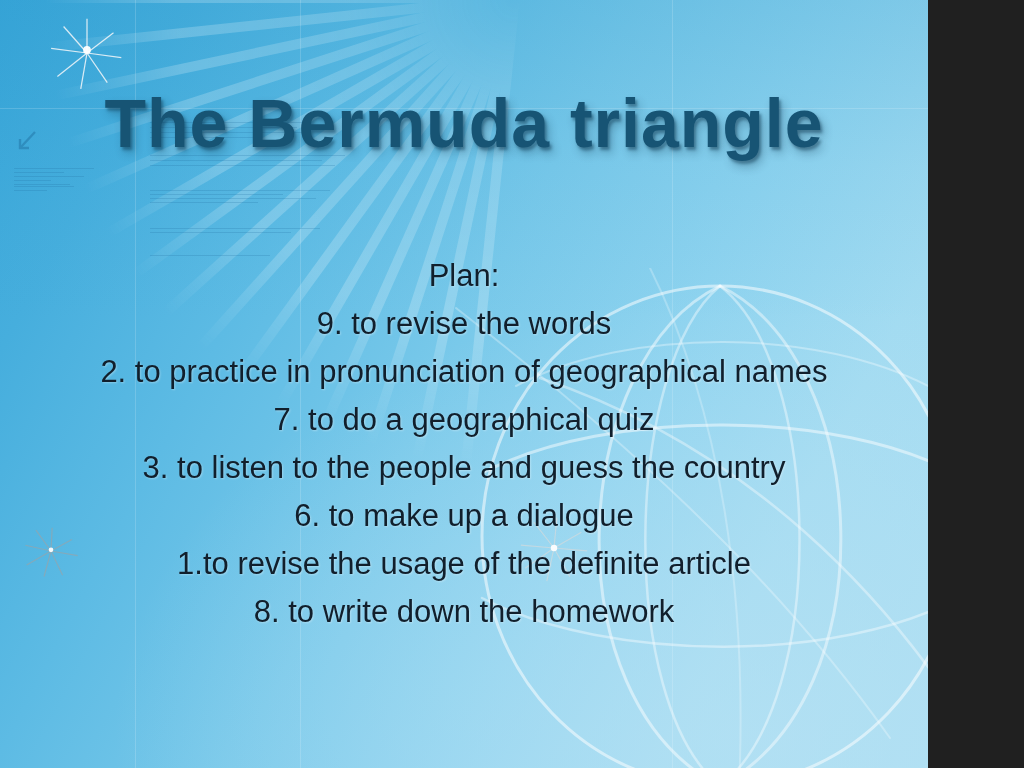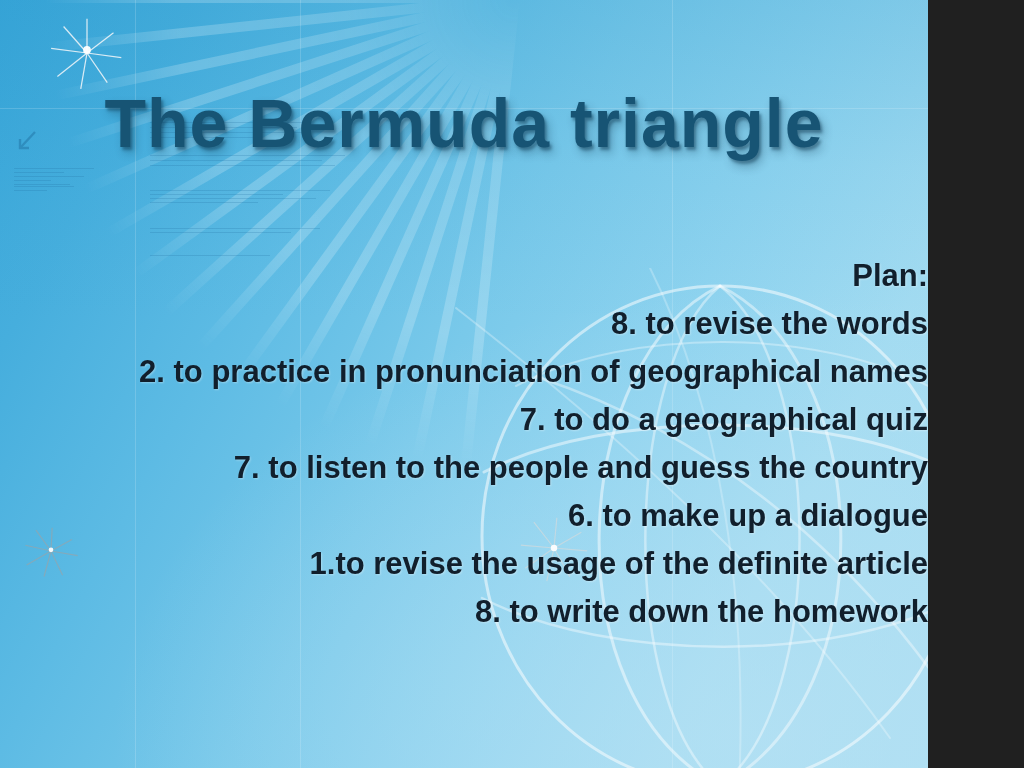--- a/index.html
+++ b/index.html
@@ -118,24 +118,24 @@
       4px 6px 10px rgba(10,45,70,0.30);
     white-space: nowrap;
   }
 
   
   #plan {
     position: absolute;
     left: 0;
     right: 0;
     top: 252px;
-    text-align: right;
+    text-align: center;
     color: #111f2c;
     font-size: 31px;
-    font-weight: bold;
+    font-weight: normal;
     line-height: 48px;
     text-shadow: 1px 1px 2px rgba(255,255,255,0.30);
   }
   #plan .line { white-space: nowrap; }
 </style>
 </head>
 <body>
 
 <div id="slide">
 
@@ -352,22 +352,22 @@
       <path d="M50 50 L2 48"></path>
         <path d="M50 50 L20 12"></path>
     </g>
     <circle cx="50" cy="50" r="5" fill="#ffffff" fill-opacity="0.95"></circle>
   </svg>
 
   <div id="title">The Bermuda triangle</div>
 
   <div id="plan">
     <div class="line">Plan:</div>
-    <div class="line">8. to revise the words</div>
+    <div class="line">9. to revise the words</div>
     <div class="line">2. to practice in pronunciation of geographical names</div>
     <div class="line">7. to do a geographical quiz</div>
-    <div class="line">7. to listen to the people and guess the country</div>
+    <div class="line">3. to listen to the people and guess the country</div>
     <div class="line">6. to make up a dialogue</div>
     <div class="line">1.to revise the usage of the definite article</div>
     <div class="line">8. to write down the homework</div>
   </div>
 
 </div>
 
 </body></html>

